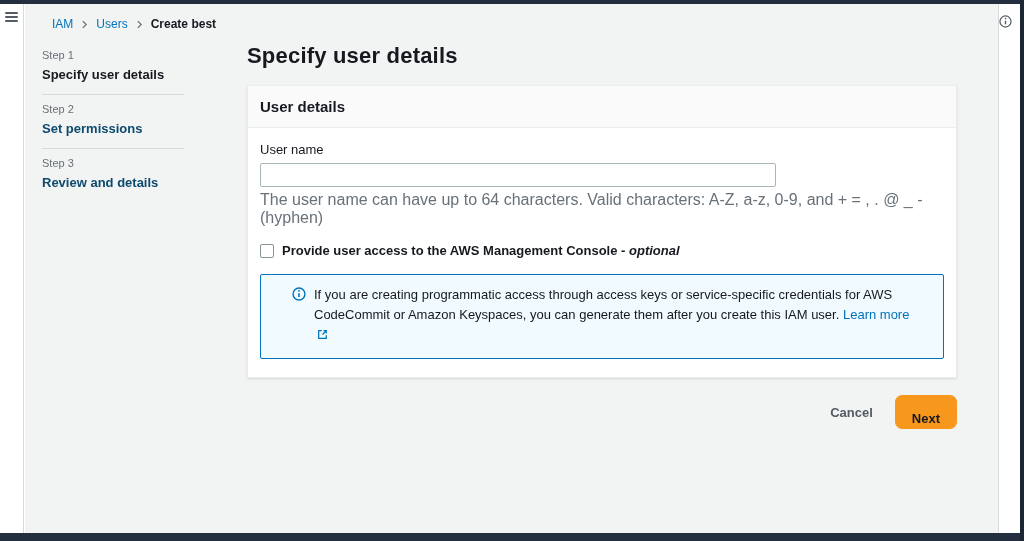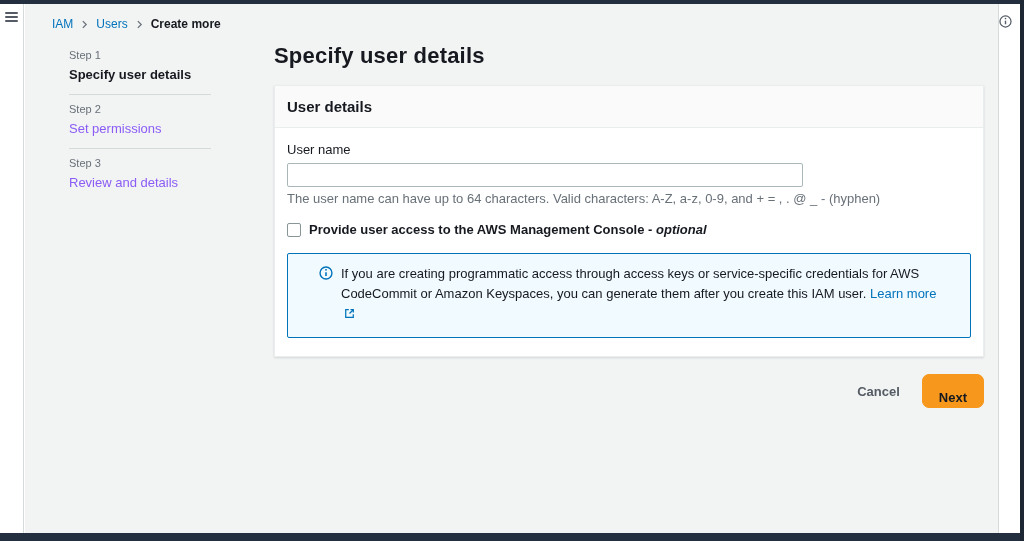--- a/index.html
+++ b/index.html
@@ -17,39 +17,39 @@
   .right-rail .info-circle { display:block; margin:10px auto 0; cursor:pointer; }
 
   .main { position:absolute; left:25px; top:4px; width:973px; height:532px; background:#f2f3f3; overflow:hidden; }
 
   .breadcrumb { display:flex; align-items:center; gap:7px; padding:13px 0 0 27px; font-size:12px; }
   .breadcrumb a { color:#0073bb; text-decoration:none; cursor:pointer; }
   .breadcrumb .sep { display:flex; align-items:center; }
   .breadcrumb .current { color:#16191f; font-weight:700; }
 
   .layout { display:flex; margin-top:10px; }
-  .steps-nav { width:142px; margin-left:44px; flex:none; }
+  .steps-nav { width:142px; margin-left:17px; flex:none; }
   .step-block { padding:8px 0 12px; }
   .step-block + .step-block { border-top:1px solid #d5dbdb; }
   .step-label { font-size:11px; color:#687078; margin-bottom:6px; }
-  .step-title { font-size:13px; color:#8b5cf6; }
+  .step-title { font-size:13px; color:#0c4a6e;font-weight:bold; }
   .step-block.active .step-title { font-weight:700; color:#16191f; }
 
   .content { width:710px; margin-left:63px; flex:none; }
   h1.page-title { font-size:22px; font-weight:700; color:#16191f; margin:2px 0 16px; letter-spacing:.2px; }
 
   .card { background:#ffffff; border:1px solid #eaeded; box-shadow:0 1px 2px rgba(0,28,36,.12); }
   .card-header { background:#fafafa; border-bottom:1px solid #eaeded; padding:12px 12px; }
   .card-header h2 { font-size:15px; font-weight:700; color:#16191f; }
   .card-body { padding:14px 12px 18px; }
 
   .field-label { font-size:13px; color:#16191f; margin-bottom:6px; }
   .text-input { width:516px; height:24px; border:1px solid #aab7b8; border-radius:2px; background:#fff;
     font-size:13px; padding:0 8px; color:#16191f; outline:none; display:block; }
-  .helper { font-size:13px; color:#687078; margin-top:4px; }
+  .helper { font-size:16px; color:#687078; margin-top:4px; }
 
   .checkbox-row { display:flex; align-items:flex-start; margin-top:16px; }
   .checkbox { width:14px; height:14px; border:1px solid #879596; border-radius:2px; background:#fff; margin:1px 8px 0 0; flex:none; cursor:pointer; }
   .checkbox-label { font-size:13px; font-weight:700; color:#16191f; }
   .checkbox-label .opt { font-weight:700; font-style:italic; }
   .checkbox-helper { font-size:11.5px; color:#687078; margin:3px 0 0 22px; }
   a.inline-link { color:#0073bb; text-decoration:none; cursor:pointer; }
   .ext-icon { display:inline-block; vertical-align:-1px; margin-left:3px; }
 
   .alert { margin-top:16px; border:1px solid #0073bb; border-radius:2px; background:#f1faff;
@@ -83,21 +83,21 @@
       <svg width="9" height="9" viewBox="0 0 16 16">
           <path d="M5 2l6 6-6 6" fill="none" stroke="#687078" stroke-width="2.2"></path>
         </svg>
     </span>
     <a>Users</a>
     <span class="sep">
       <svg width="9" height="9" viewBox="0 0 16 16">
           <path d="M5 2l6 6-6 6" fill="none" stroke="#687078" stroke-width="2.2"></path>
         </svg>
     </span>
-    <span class="current">Create more</span>
+    <span class="current">Create best</span>
   </div>
 
   <div class="layout">
     <div class="steps-nav">
       <div class="step-block active">
         <div class="step-label">Step 1</div>
         <div class="step-title">Specify user details</div>
       </div>
       <div class="step-block">
         <div class="step-label">Step 2</div>

